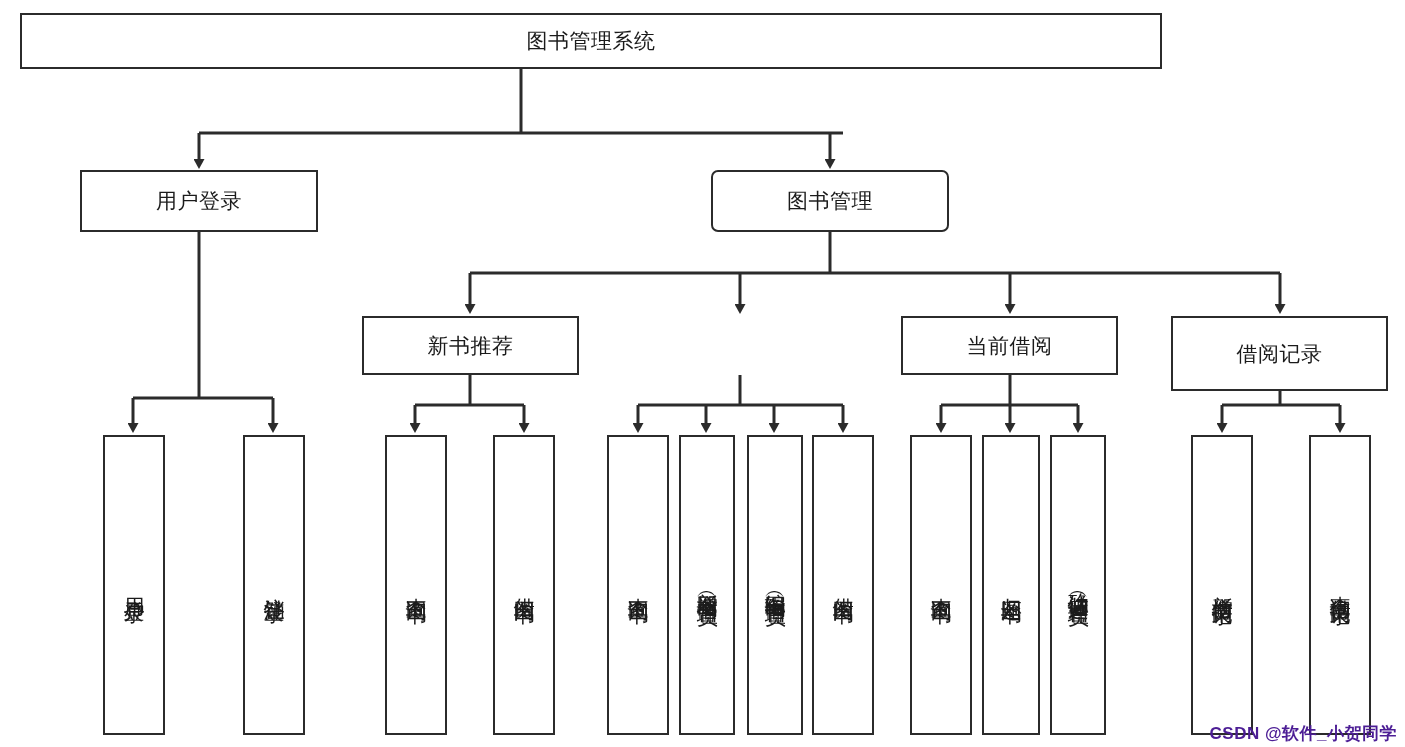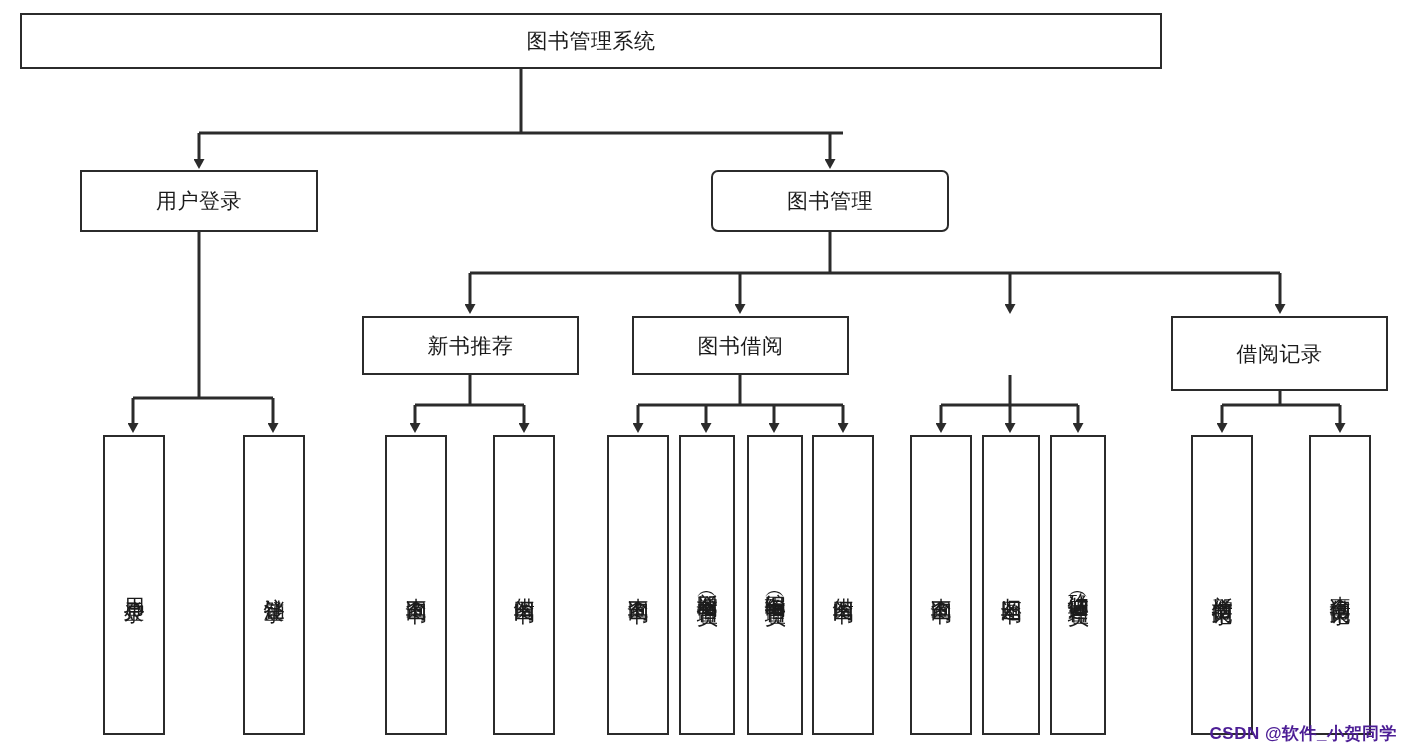--- a/index.html
+++ b/index.html
@@ -136,24 +136,24 @@
   </div>
 
   <div class="node horiz" style="left:711px; top:170px; width:238px; height:62px;border-radius:7px;">
     <span class="label">图书管理</span>
   </div>
 
   <div class="node horiz" style="left:362px; top:316px; width:217px; height:59px;">
     <span class="label">新书推荐</span>
   </div>
 
-  <div class="node horiz" style="left:632px; top:316px; width:217px; height:59px;">
-    <span class="label">图书借阅</span>
-  </div>
-
+
+  <div class="node horiz" style="left:901px; top:316px; width:217px; height:59px;">
+    <span class="label">当前借阅</span>
+  </div>
 
   <div class="node horiz" style="left:1171px; top:316px; width:217px; height:75px;">
     <span class="label">借阅记录</span>
   </div>
 
   <div class="node vert" style="left:103px; top:435px; width:62px; height:300px;">
     <span class="label">用户登录</span>
   </div>
 
   <div class="node vert" style="left:243px; top:435px; width:62px; height:300px;">

